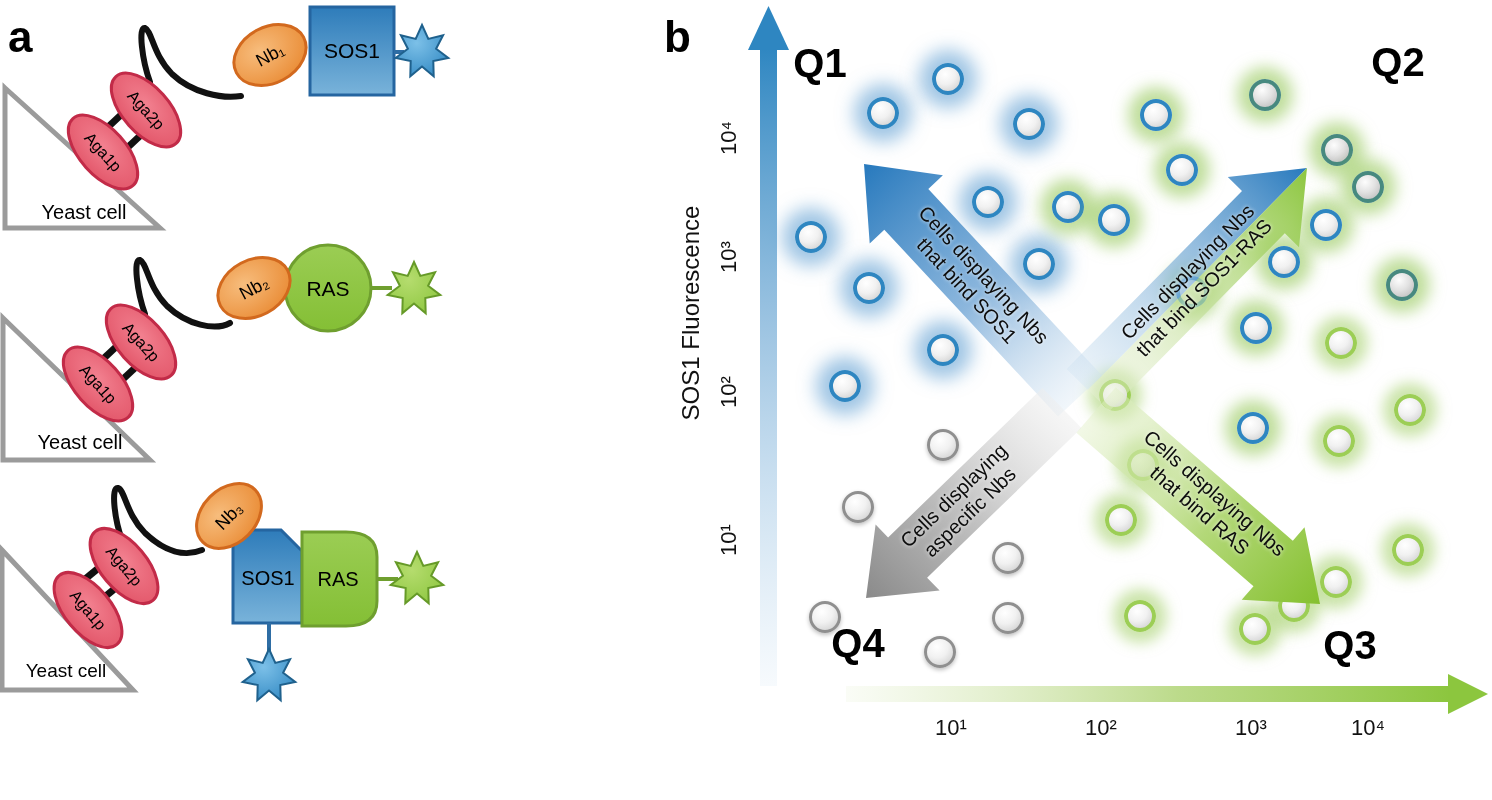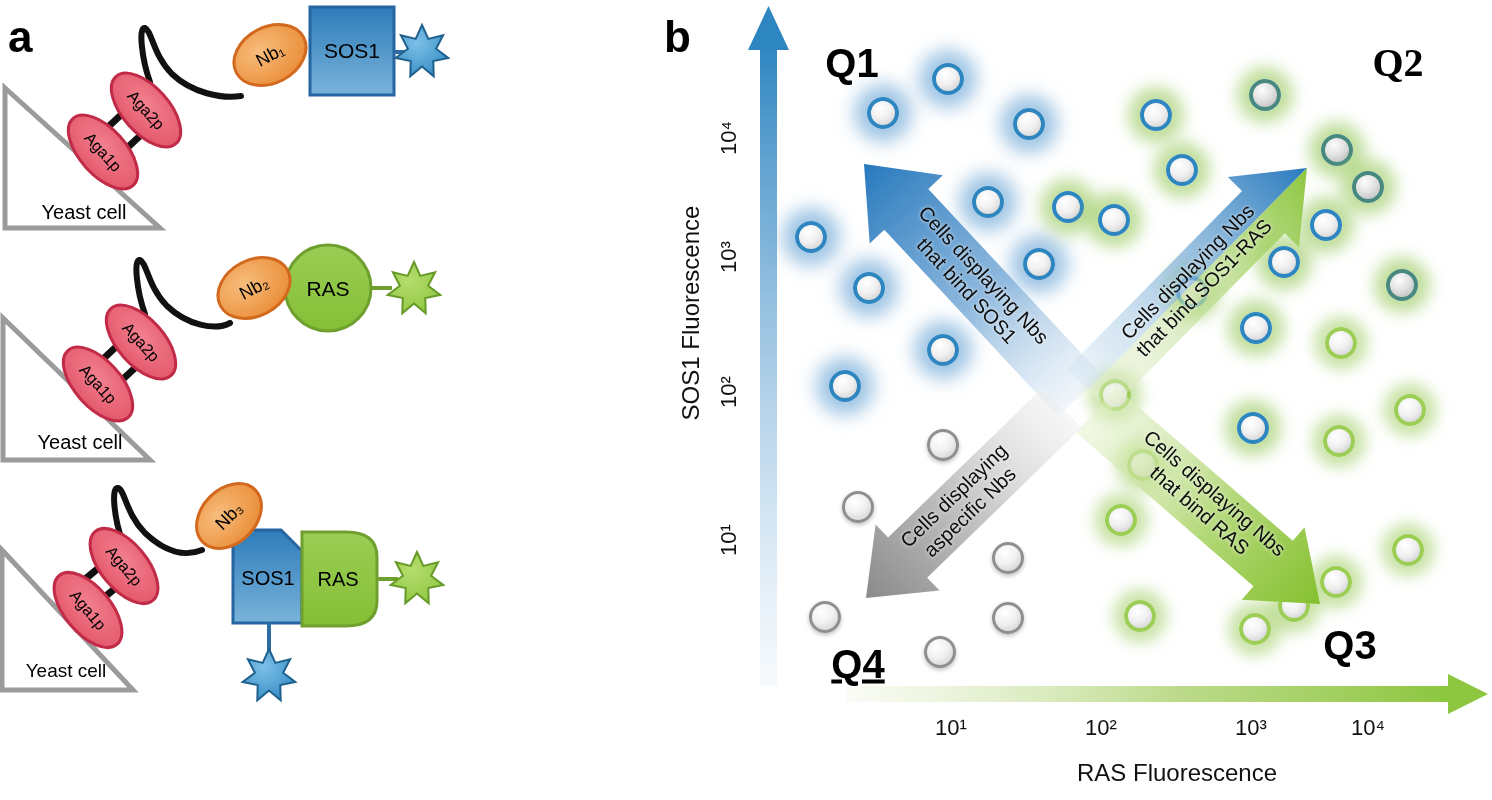--- a/index.html
+++ b/index.html
@@ -218,24 +218,24 @@
       <polygon fill="url(#gA2b)" points="1088,390 1263.4,212.2 1307,168 1227.8,177.1 1242,191.1 1066.6,369"></polygon>
       <polygon fill="url(#gA2g)" points="1088,390 1263.4,212.2 1307,168 1299,247.3 1284.8,233.2 1109.4,411.1"></polygon>
       <polygon fill="url(#gA3)" points="1042.5,387.9 888.1,537.5 875.6,524.6 866,598 939.6,590.6 927.1,577.7 1081.5,428.1"></polygon>
       <polygon fill="url(#gA4)" points="1076.4,432.7 1253.5,586.2 1241.7,599.8 1320,604 1304.5,527.2 1292.8,540.8 1115.7,387.3"></polygon>
     </g>
   </svg>
 
   <div class="ovl panel-letter" style="left:8px; top:12px;">a</div>
   <div class="ovl panel-letter" style="left:664px; top:12px;">b</div>
 
-  <div class="ovl qlabel" style="left:852px; top:63px;">Q1</div>
-  <div class="ovl qlabel" style="left:1398px; top:62px;font-family:Liberation Serif, serif;">Q2</div>
+  <div class="ovl qlabel" style="left:820px; top:63px;">Q1</div>
+  <div class="ovl qlabel" style="left:1398px; top:62px;">Q2</div>
   <div class="ovl qlabel" style="left:1350px; top:645px;">Q3</div>
-  <div class="ovl qlabel" style="left:858px; top:664px;text-decoration:underline;">Q4</div>
+  <div class="ovl qlabel" style="left:858px; top:643px;">Q4</div>
 
   <div class="ovl alabel" style="left:975px; top:283px; transform:translate(-50%,-50%) rotate(47deg);">
     <div>Cells displaying Nbs</div>
     <div>that bind SOS1</div>
   </div>
   <div class="ovl alabel" style="left:1196px; top:280px; transform:translate(-50%,-50%) rotate(-45.5deg);">
     <div>Cells displaying Nbs</div>
     <div>that bind SOS1-RAS</div>
   </div>
   <div class="ovl alabel" style="left:962px; top:504px; transform:translate(-50%,-50%) rotate(-44deg);">
@@ -250,15 +250,14 @@
   <div class="ovl tick yt" style="left:729px; top:540px;">10¹</div>
   <div class="ovl tick yt" style="left:729px; top:392px;">10²</div>
   <div class="ovl tick yt" style="left:729px; top:257px;">10³</div>
   <div class="ovl tick yt" style="left:729px; top:138px;">10⁴</div>
   <div class="ovl axis-title yt" style="left:691px; top:313px;">SOS1 Fluorescence</div>
 
   <div class="ovl tick" style="left:951px; top:728px;">10¹</div>
   <div class="ovl tick" style="left:1101px; top:728px;">10²</div>
   <div class="ovl tick" style="left:1251px; top:728px;">10³</div>
   <div class="ovl tick" style="left:1368px; top:728px;">10⁴</div>
-  <div class="ovl axis-title" style="left:1177px; top:773px;">RAS Fluorescence</div>
 
 </div>
 
 </body></html>

